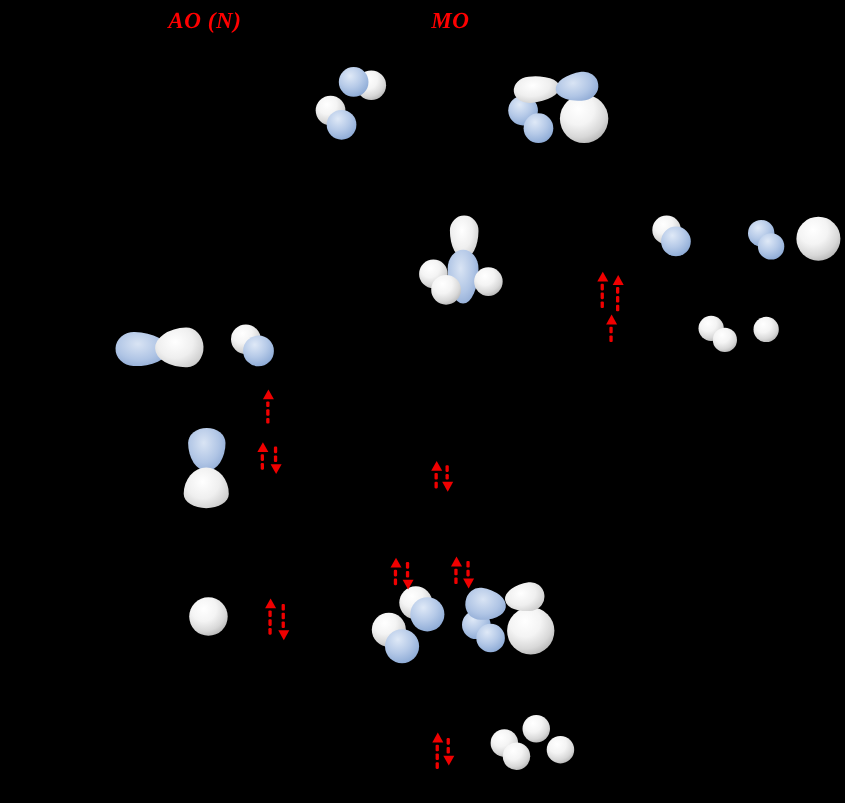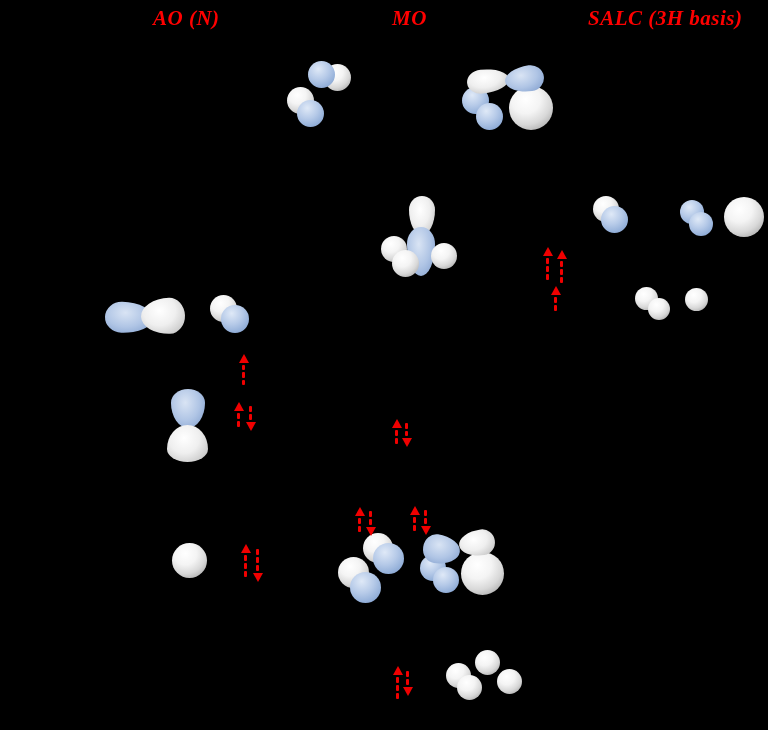--- a/index.html
+++ b/index.html
@@ -26,21 +26,20 @@
   .head-up{width:0;height:0;border-left:5px solid transparent;border-right:5px solid transparent;border-bottom:9px solid var(--arrow-red,#f00);}
   .head-down{width:0;height:0;border-left:5px solid transparent;border-right:5px solid transparent;border-top:9px solid var(--arrow-red,#f00);}
   .dash{width:3.5px;height:6px;background:var(--arrow-red,#f00);border-radius:1px;}
 </style>
 </head>
 <body style="background: rgb(0, 0, 0);">
 
 <div id="canvas" style="--bg: #000000; --label-red: #ff0000; --arrow-red: #f00000;">
   <div class="hdr" style="left:153px;top:6px">AO (N)</div>
   <div class="hdr" style="left:392px;top:6px">MO</div>
-  <div class="hdr" style="left:588px;top:6px">SALC (3H basis)</div>
 <div class="figure">
       <div class="sphere white" style="left: 324px; top: 64px; width: 27px; height: 27px;"></div>
       <div class="sphere blue" style="left: 308px; top: 61px; width: 27px; height: 27px;"></div>
       <div class="sphere white" style="left: 287px; top: 87px; width: 27px; height: 27px;"></div>
       <div class="sphere blue" style="left: 297px; top: 100px; width: 27px; height: 27px;"></div>
     </div>
     <div class="figure">
       <div class="sphere blue" style="left: 462px; top: 87px; width: 27px; height: 27px;"></div>
       <div class="sphere blue" style="left: 476px; top: 103px; width: 27px; height: 27px;"></div>
       <div class="sphere white" style="left: 509px; top: 86px; width: 44px; height: 44px;"></div>

